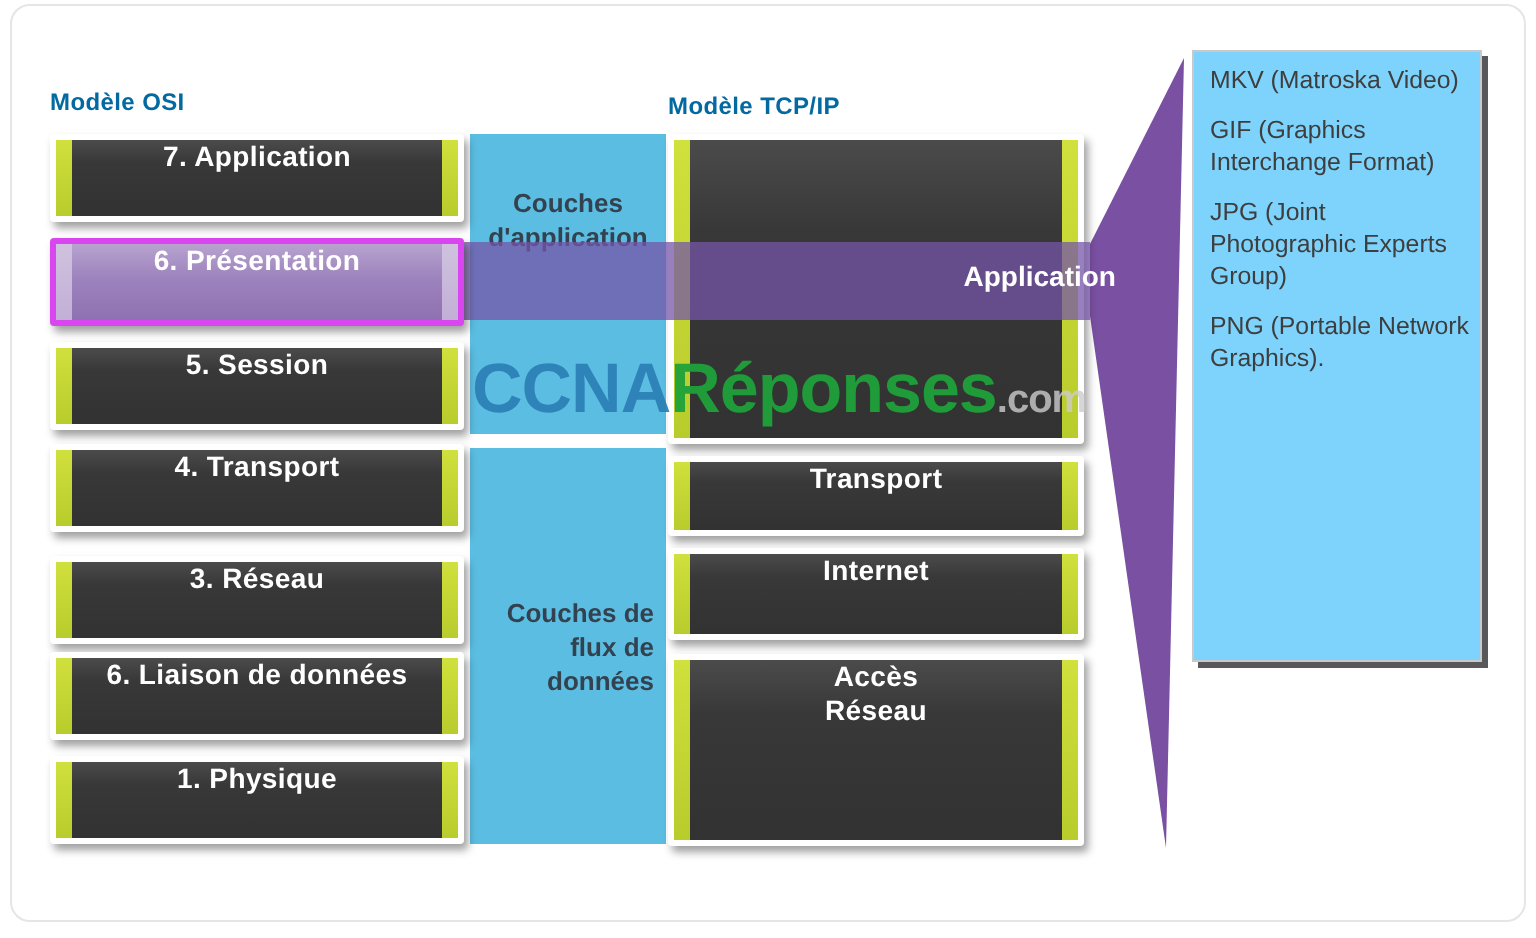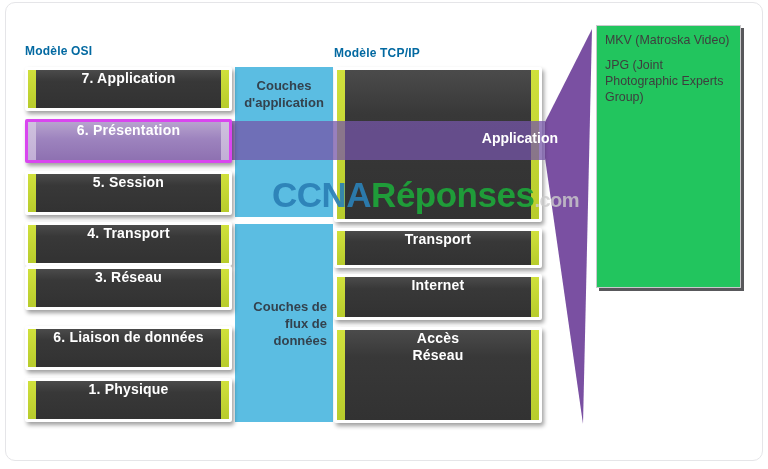--- a/index.html
+++ b/index.html
@@ -31,41 +31,41 @@
   
   .purple-frame{background:#d946ef;z-index:6;}
   .purple-frame .layer-inner{background:linear-gradient(180deg,#b7a3ce 0%,#9d83be 45%,#8e71b1 100%);}
   .purple-frame .layer-inner::before,.purple-frame .layer-inner::after{
                background:linear-gradient(180deg,#cfc2de 0%,#c2afd6 100%);}
 
   
   .blue-block{position:absolute;left:235px;width:98px;background:#5bbde2;z-index:1;
               color:#33424e;font-size:13px;font-weight:600;text-align:center;line-height:17px;}
   .blue-top{top:67px;height:150px;}
-  .blue-top .blue-label{padding-top:10px;}
+  .blue-top .blue-label{padding-top:26px;}
   .blue-bottom{top:224px;height:198px;display:flex;align-items:center;justify-content:center;text-align:right;}
   .blue-label{display:block;padding:0 6px;}
 
   
   .band{position:absolute;left:26px;top:121px;width:519px;height:39px;
         background:rgba(118,85,168,.75);z-index:5;}
   .arrow-svg{position:absolute;left:0;top:0;z-index:2;}
   .app-label{position:absolute;left:334px;top:130px;width:224px;text-align:right;
              color:#ffffff;font-size:14px;font-weight:600;z-index:7;}
 
   
   .watermark{position:absolute;left:236px;top:175px;z-index:7;font-weight:bold;
              font-size:35px;white-space:nowrap;letter-spacing:-.5px;}
-  .wm-ccna{color:#2b80b6;opacity:.92;padding-left:36px;}
+  .wm-ccna{color:#2b80b6;opacity:.92;}
   .wm-rep{color:#1ea23a;opacity:.95;}
   .wm-com{font-size:20px;color:#cccccc;opacity:.8;font-weight:bold;}
 
   
-  .format-box{position:absolute;left:596px;top:25px;width:145px;height:263px;
-              box-sizing:border-box;background:#22c55e;border:1px solid #c9c9cc;
+  .format-box{position:absolute;left:596px;top:25px;width:145px;height:306px;
+              box-sizing:border-box;background:#7dd3fc;border:1px solid #c9c9cc;
               box-shadow:3px 3px 0 #58585b;z-index:8;padding:6px 3px 6px 8px;}
   .format-box p{margin:0 0 9px 0;font-size:12.4px;line-height:16px;color:#3e3e3e;}
 </style>
 </head>
 <body>
 
 <div class="card"></div>
 
 <div class="col-title osi-title">Modèle OSI</div>
 <div class="col-title tcp-title">Modèle TCP/IP</div>
@@ -94,21 +94,21 @@
 <div class="layer-frame osi-box" style="top:171px">
   <div class="layer-inner">
       <span class="layer-label">5. Session</span>
     </div>
 </div>
 <div class="layer-frame osi-box" style="top:222px">
   <div class="layer-inner">
       <span class="layer-label">4. Transport</span>
     </div>
 </div>
-<div class="layer-frame osi-box" style="top:266px">
+<div class="layer-frame osi-box" style="top:278px">
   <div class="layer-inner">
       <span class="layer-label">3. Réseau</span>
     </div>
 </div>
 <div class="layer-frame osi-box" style="top:326px">
   <div class="layer-inner">
       <span class="layer-label">6. Liaison de données</span>
     </div>
 </div>
 <div class="layer-frame osi-box" style="top:378px">
@@ -137,14 +137,16 @@
     </div>
 </div>
 
 <div class="band"></div>
 <div class="app-label">Application</div>
 
 <div class="watermark"><span class="wm-ccna">CCNA</span><span class="wm-rep">Réponses</span><span class="wm-com">.com</span></div>
 
 <div class="format-box">
   <p>MKV (Matroska Video)</p>
+  <p>GIF (Graphics Interchange Format)</p>
   <p>JPG (Joint Photographic Experts Group)</p>
+  <p>PNG (Portable Network Graphics).</p>
 </div>
 
 </body></html>

